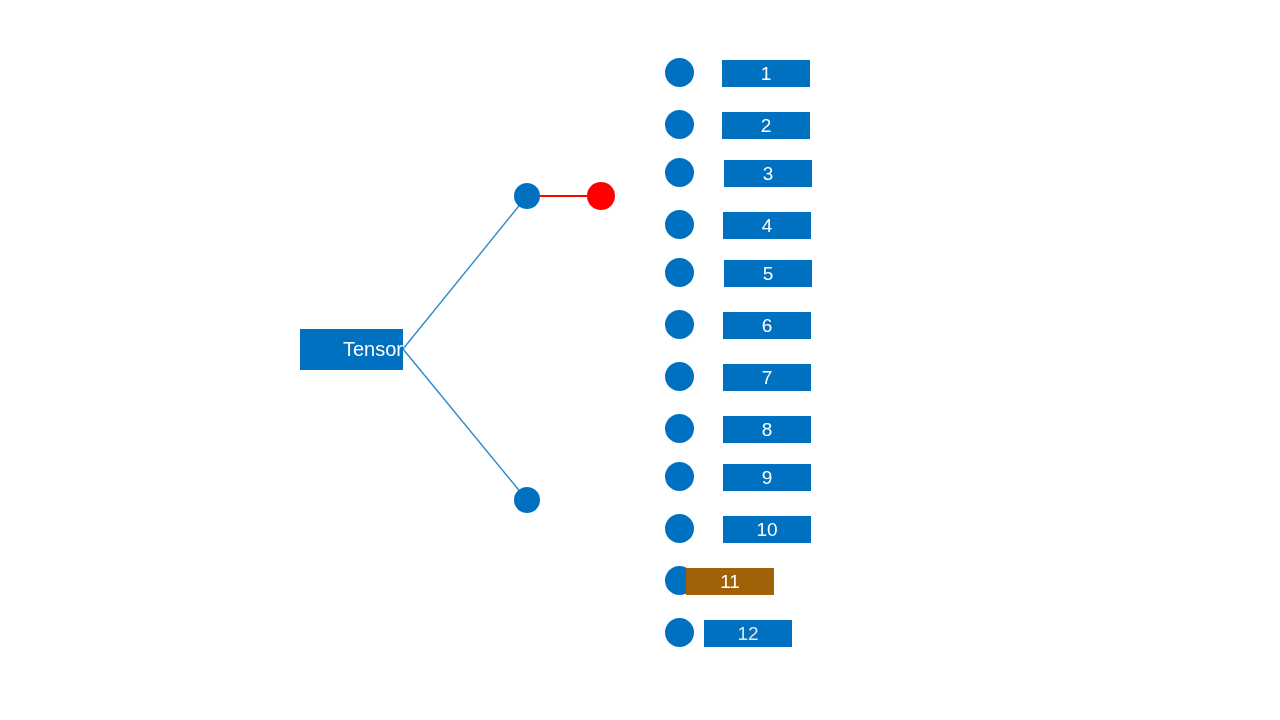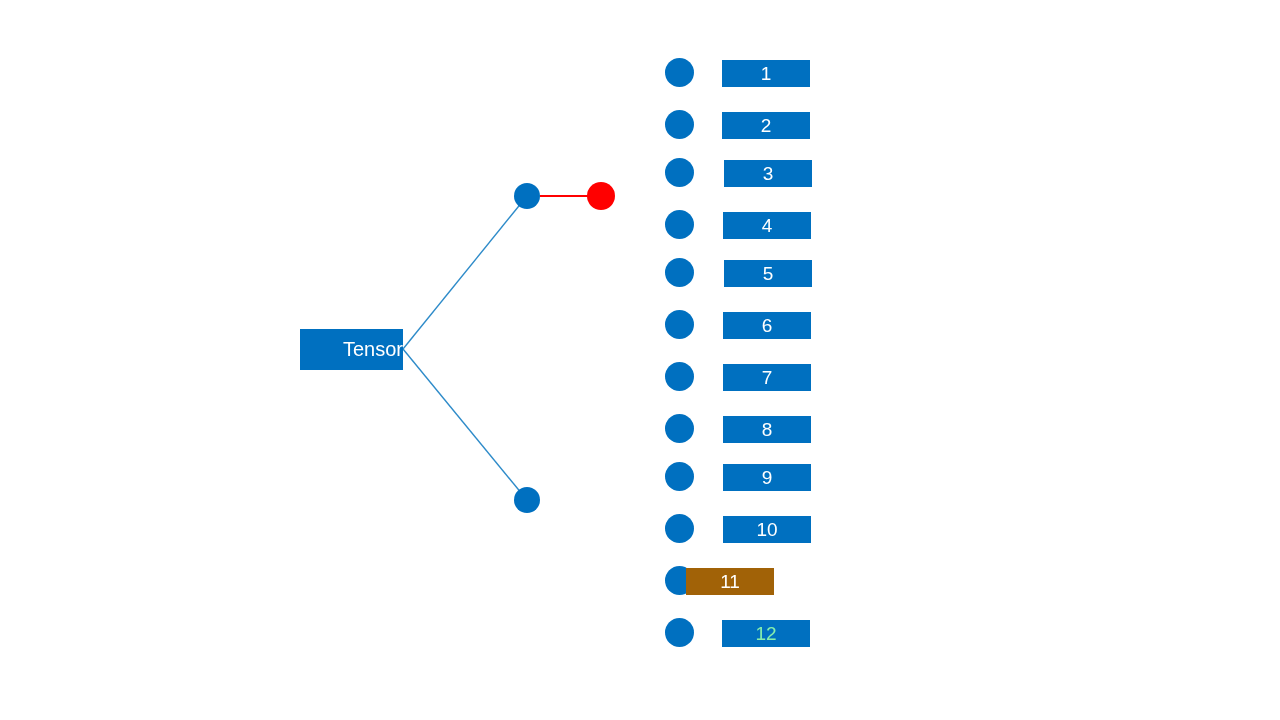--- a/index.html
+++ b/index.html
@@ -190,19 +190,19 @@
         </div>
       </div>
       <div class="element-row" style="top: 564px; width: 1280px;">
         <div class="element-dot" style="background: rgb(0, 112, 192);"></div>
         <div class="element-box" style="left: 686px; background: #a16207; color: rgb(255, 255, 255);">
           <span>11</span>
         </div>
       </div>
       <div class="element-row" style="top: 616px; width: 1280px;">
         <div class="element-dot" style="background: rgb(0, 112, 192);"></div>
-        <div class="element-box" style="left: 722px; background: rgb(0, 112, 192); color: #86efac;">
+        <div class="element-box" style="left: 704px; background: rgb(0, 112, 192); color: #e5e5e5;">
           <span>12</span>
         </div>
       </div>
     </div>
 
 </div>
 
 </body></html>

